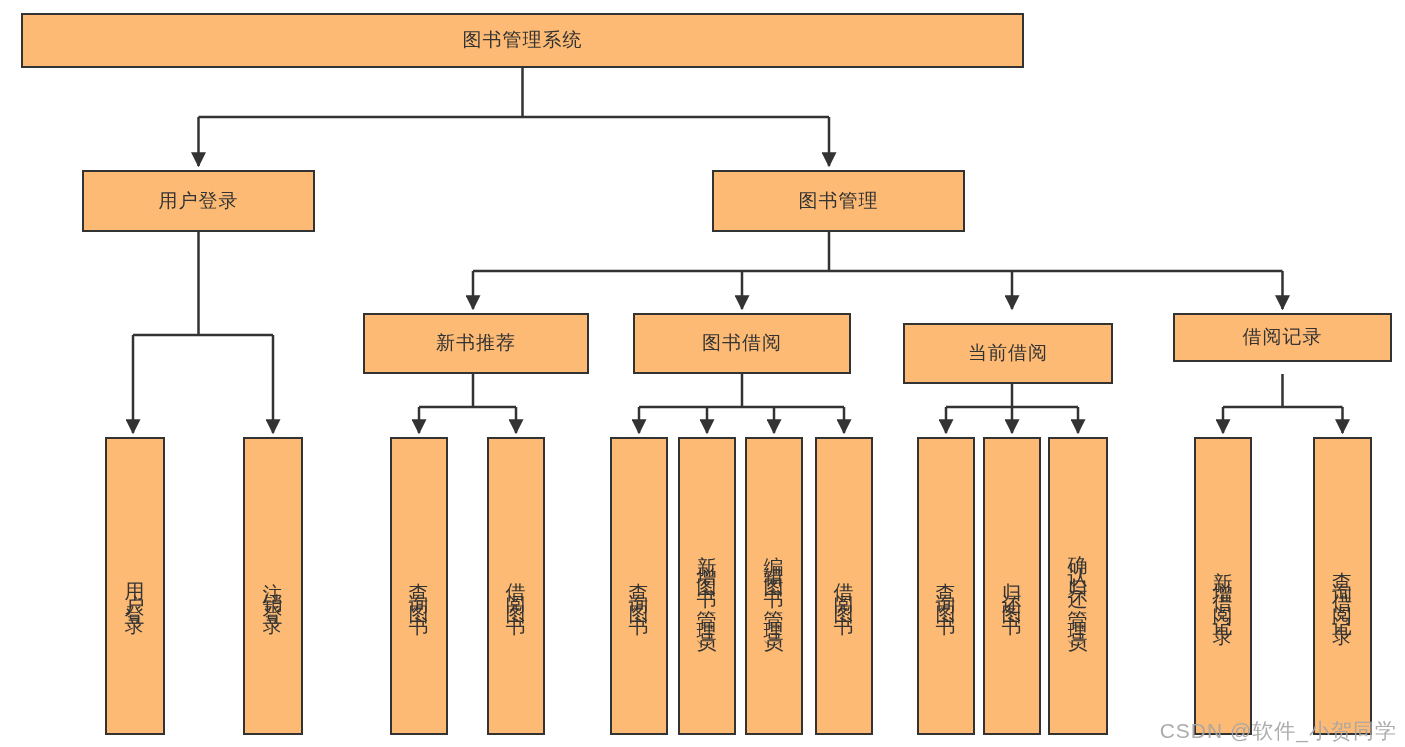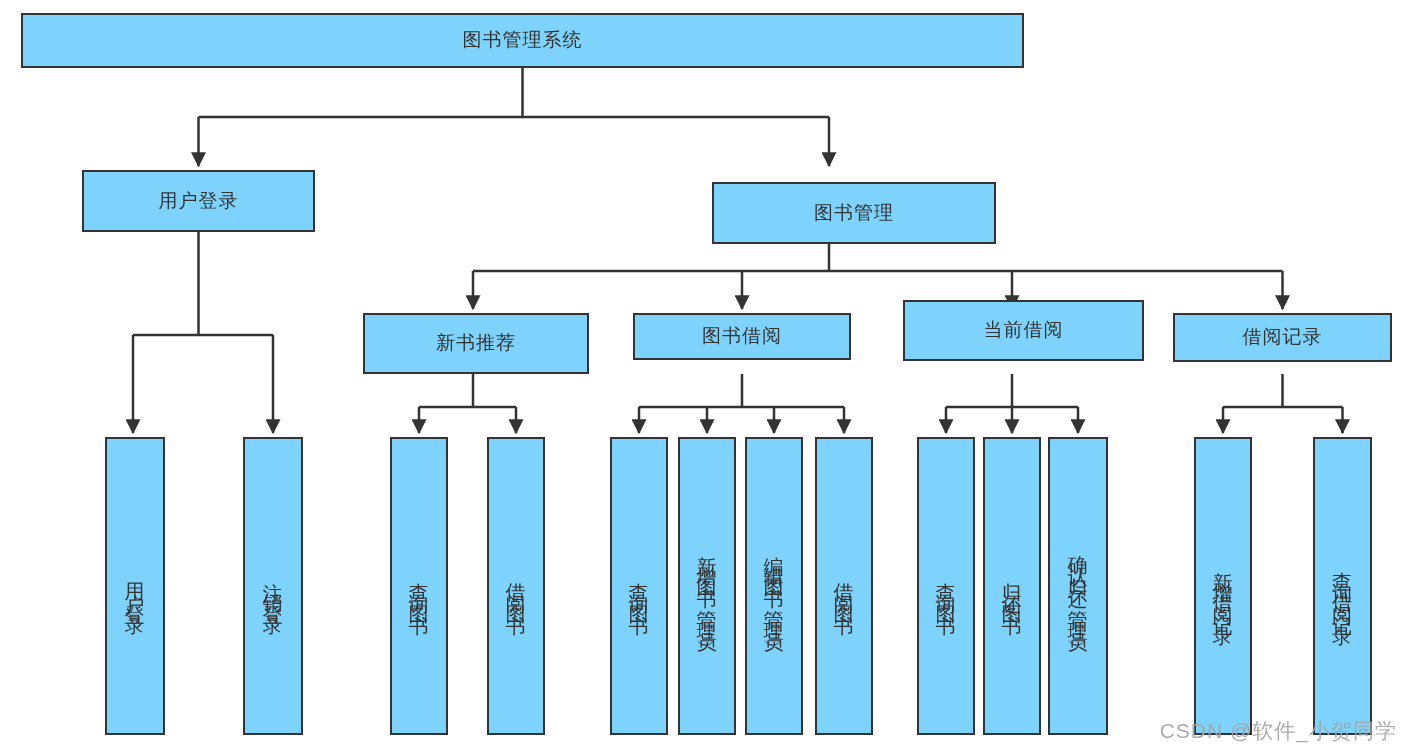--- a/index.html
+++ b/index.html
@@ -14,21 +14,21 @@
   #connectors {
     position: absolute;
     left: 0; top: 0;
     width: 1405px; height: 747px;
     pointer-events: none;
   }
   .node {
     position: absolute;
     box-sizing: border-box;
     border: 2.5px solid #333333;
-    background: #7dd3fc;
+    background: #fdba74;
     color: #333333;
     display: flex;
     align-items: center;
     justify-content: center;
     text-align: right;
     font-size: 19px;
     letter-spacing: 1px;
     line-height: 1.2;
     z-index: 2;
   }
@@ -98,25 +98,25 @@
       <path marker-end="url(#arrow)" d="M1078,407 V433"></path>
 
       <path marker-end="url(#arrow)" d="M1223,407 V433"></path>
       <path marker-end="url(#arrow)" d="M1342.5,407 V433"></path>
     </g>
   </svg>
 
   <div class="node" style="left:21px;top:13px;width:1003px;height:55px">图书管理系统</div>
 
   <div class="node" style="left:82px;top:170px;width:233px;height:62px">用户登录</div>
-  <div class="node" style="left:712px;top:182px;width:284px;height:62px">图书管理</div>
+  <div class="node" style="left:712px;top:170px;width:253px;height:62px">图书管理</div>
 
   <div class="node" style="left:363px;top:313px;width:226px;height:61px">新书推荐</div>
-  <div class="node" style="left:633px;top:313px;width:218px;height:47px">图书借阅</div>
-  <div class="node" style="left:903px;top:300px;width:241px;height:61px">当前借阅</div>
+  <div class="node" style="left:633px;top:313px;width:218px;height:61px">图书借阅</div>
+  <div class="node" style="left:903px;top:323px;width:210px;height:61px">当前借阅</div>
   <div class="node" style="left:1173px;top:313px;width:219px;height:49px">借阅记录</div>
 
   <div class="node v" style="left:105px;top:437px;width:60px;height:298px">用户登录</div>
   <div class="node v" style="left:243px;top:437px;width:60px;height:298px">注销登录</div>
 
   <div class="node v" style="left:390px;top:437px;width:58px;height:298px">查询图书</div>
   <div class="node v" style="left:487px;top:437px;width:58px;height:298px">借阅图书</div>
 
   <div class="node v" style="left:610px;top:437px;width:58px;height:298px">查询图书</div>
   <div class="node v" style="left:678px;top:437px;width:58px;height:298px">新增图书（管理员）</div>

